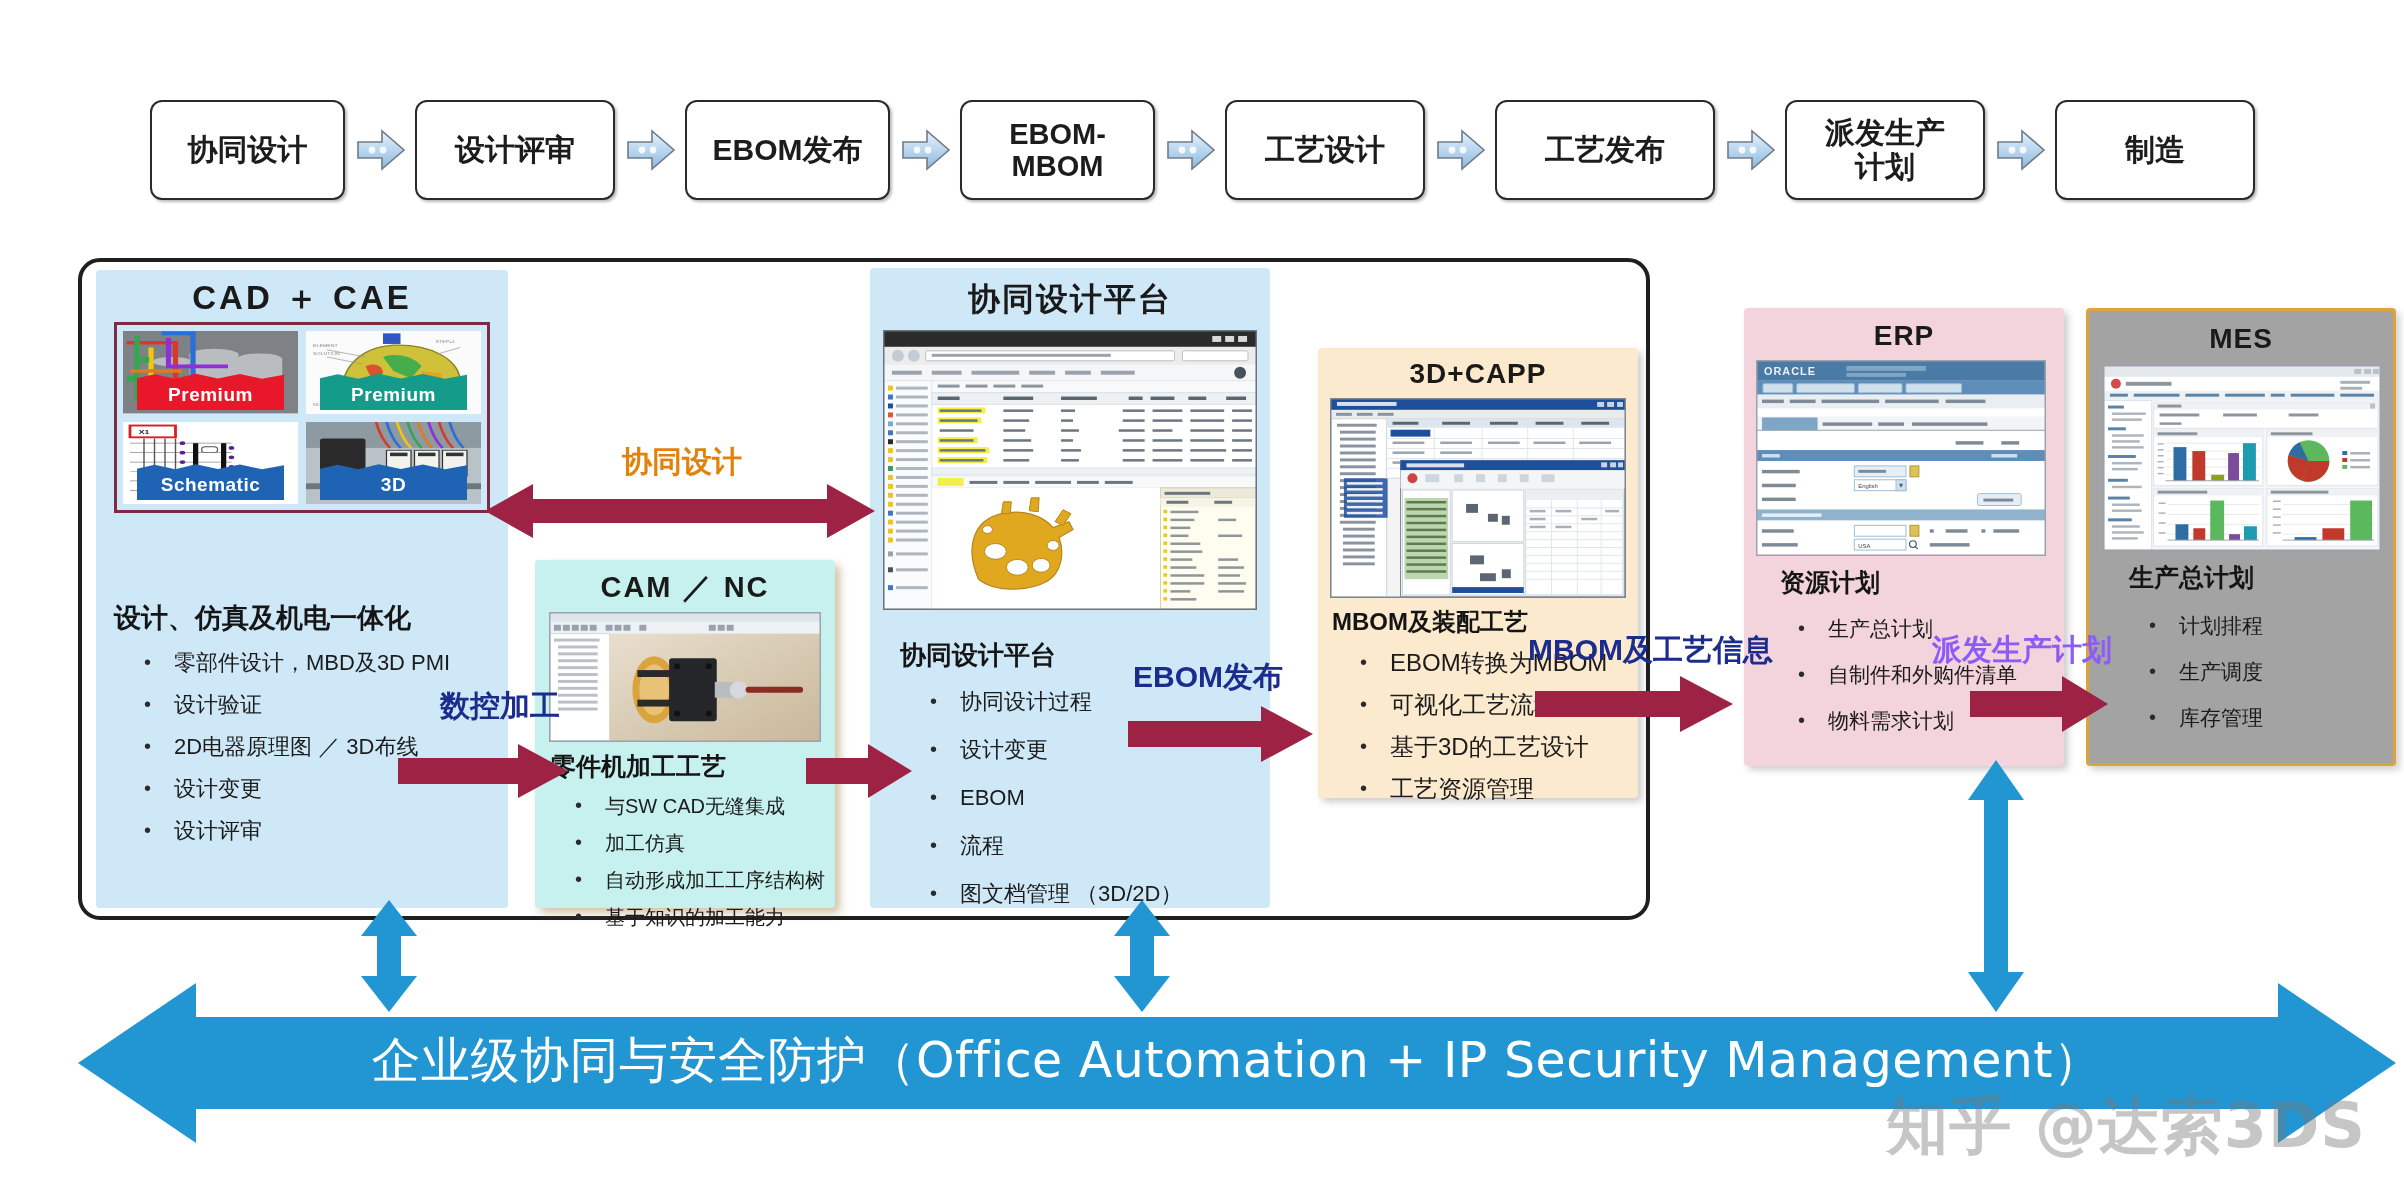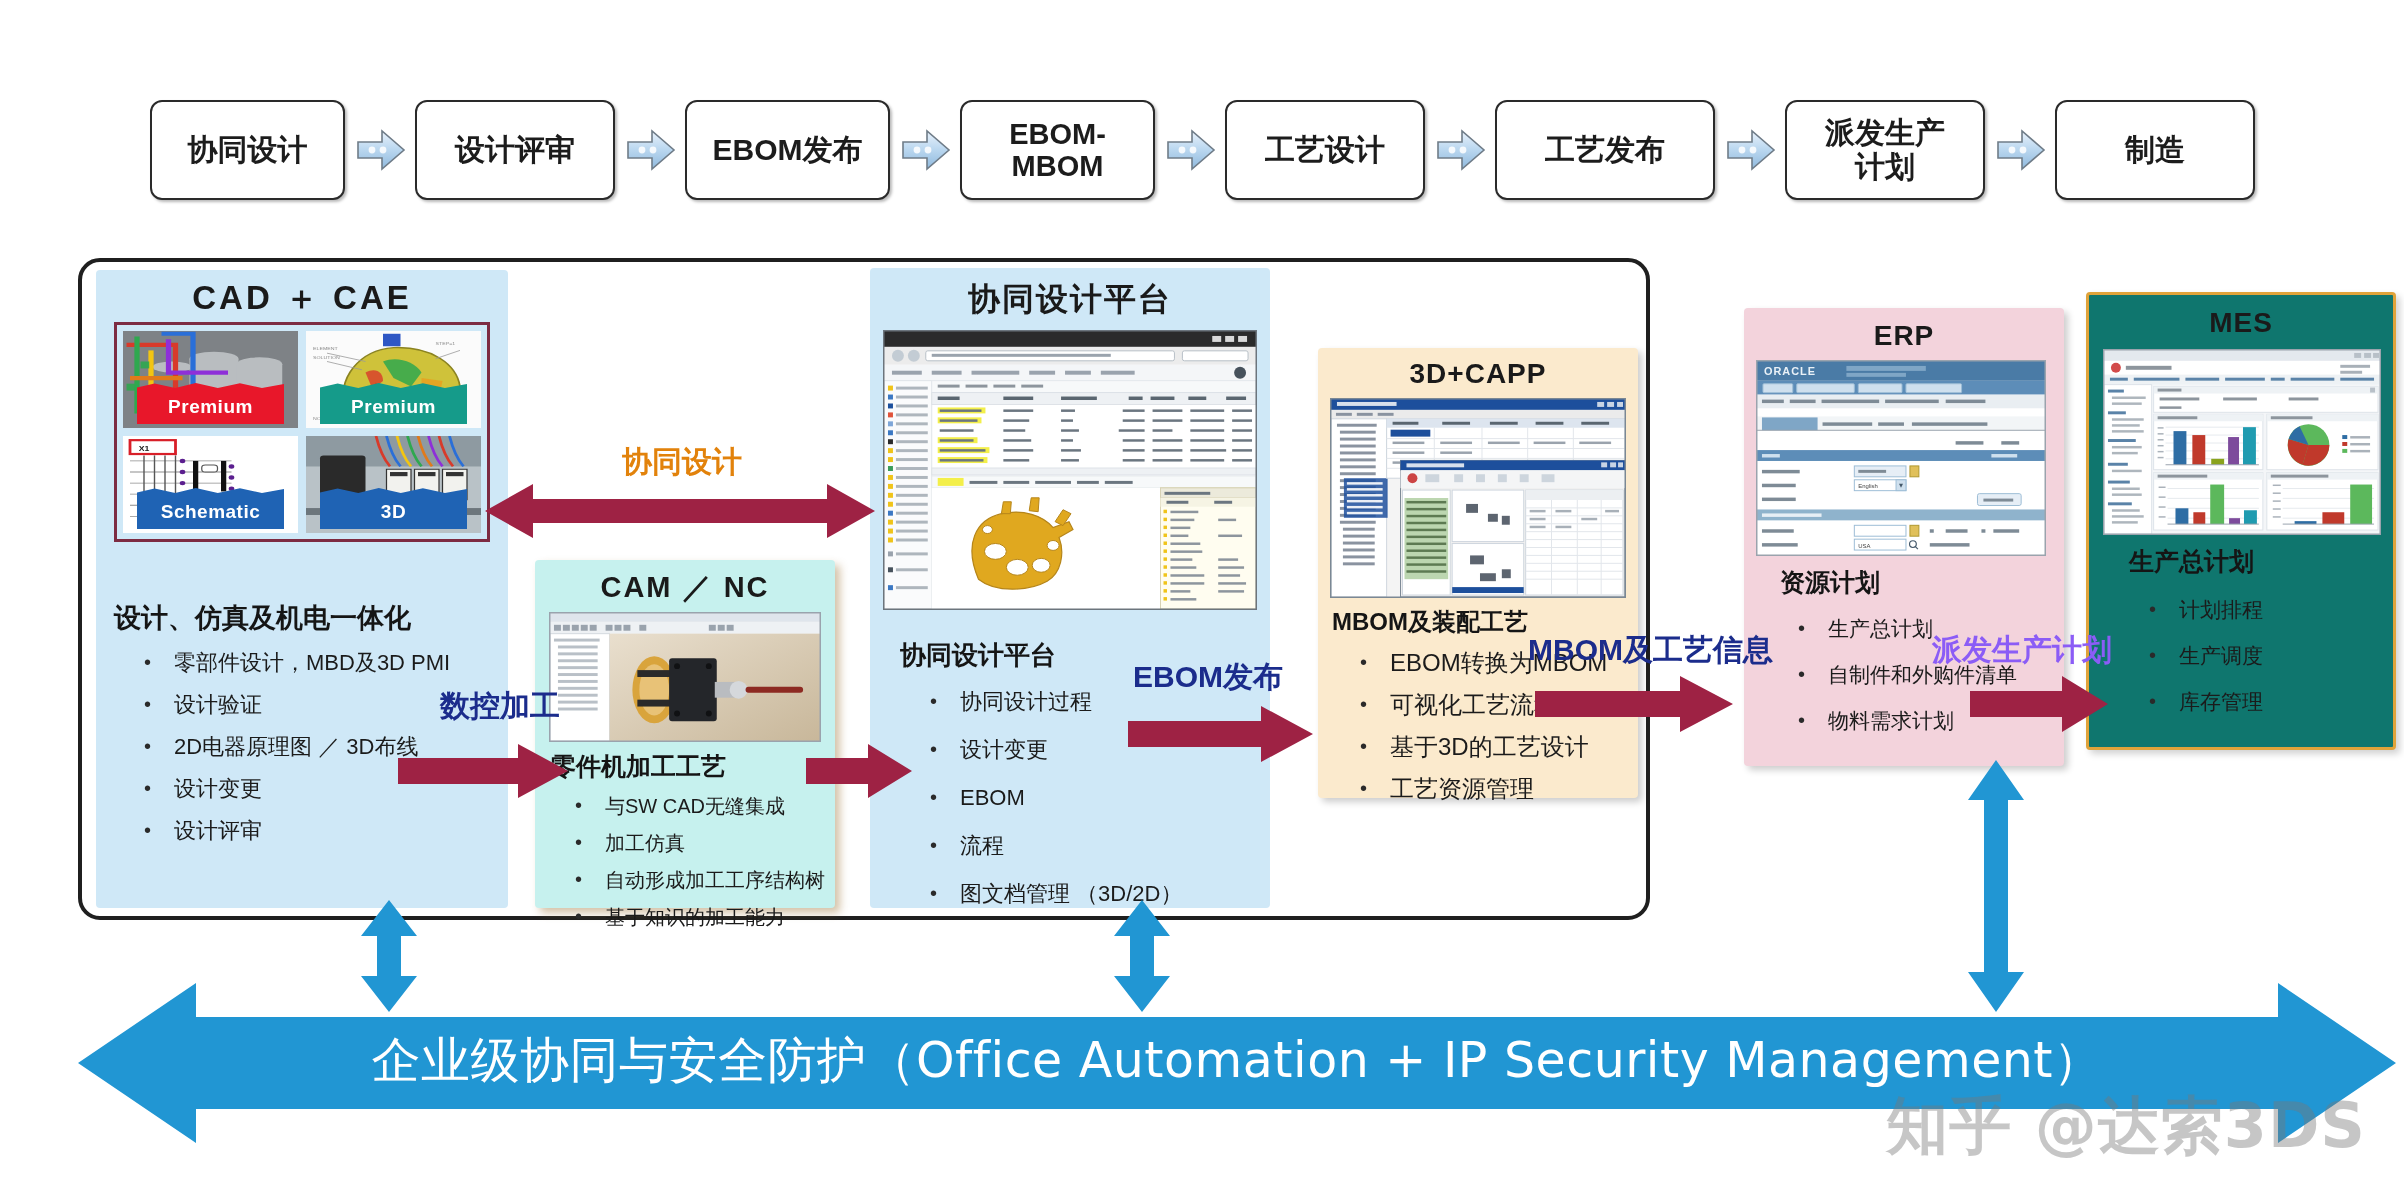--- a/index.html
+++ b/index.html
@@ -45,29 +45,29 @@
   }
 
   #panel-cad   { left:96px;  top:270px;  width:412px; height:638px; background:#cfe8f7; }
   #panel-cam   { left:535px; top:560px;  width:300px; height:348px; background:#c6f1ee;
                  box-shadow:5px 5px 8px rgba(160,120,60,.45); }
   #panel-plm   { left:870px; top:268px;  width:400px; height:640px; background:#cfe8f7; }
   #panel-capp  { left:1318px;top:348px;  width:320px; height:450px; background:#fbeacd;
                  box-shadow:4px 4px 7px rgba(0,0,0,.20); }
   #panel-erp   { left:1700px;top:308px;  width:320px; height:458px; background:#f3d3dc;
                  box-shadow:4px 4px 7px rgba(0,0,0,.20);margin-left:44px; }
-  #panel-mes   { left:2086px;top:292px;  width:310px; height:458px; background:#0f766e;
+  #panel-mes   { left:2086px;top:308px;  width:310px; height:458px; background:#a3a3a3;
                  border:3px solid #e0a33a; box-shadow:4px 4px 7px rgba(0,0,0,.18); }
 
   
   .shot { position:absolute; background:#ffffff; overflow:hidden; }
 
   
   #cad-grid {
-    position:absolute; left:18px; top:52px; width:376px; height:220px;
+    position:absolute; left:18px; top:52px; width:376px; height:191px;
     border:3px solid #7d2b42; background:#cfe8f7; padding:6px;
     display:grid; grid-template-columns:1fr 1fr; grid-template-rows:1fr 1fr; gap:8px;
   }
   .cad-tile { position:relative; background:#fff; overflow:hidden; }
   .cad-badge {
     position:absolute; left:8%; right:8%; bottom:4px; height:36%;
     display:flex; align-items:center; justify-content:center;
     font-weight:700; font-size:19px; color:#fff;
     letter-spacing:.5px;
   }

